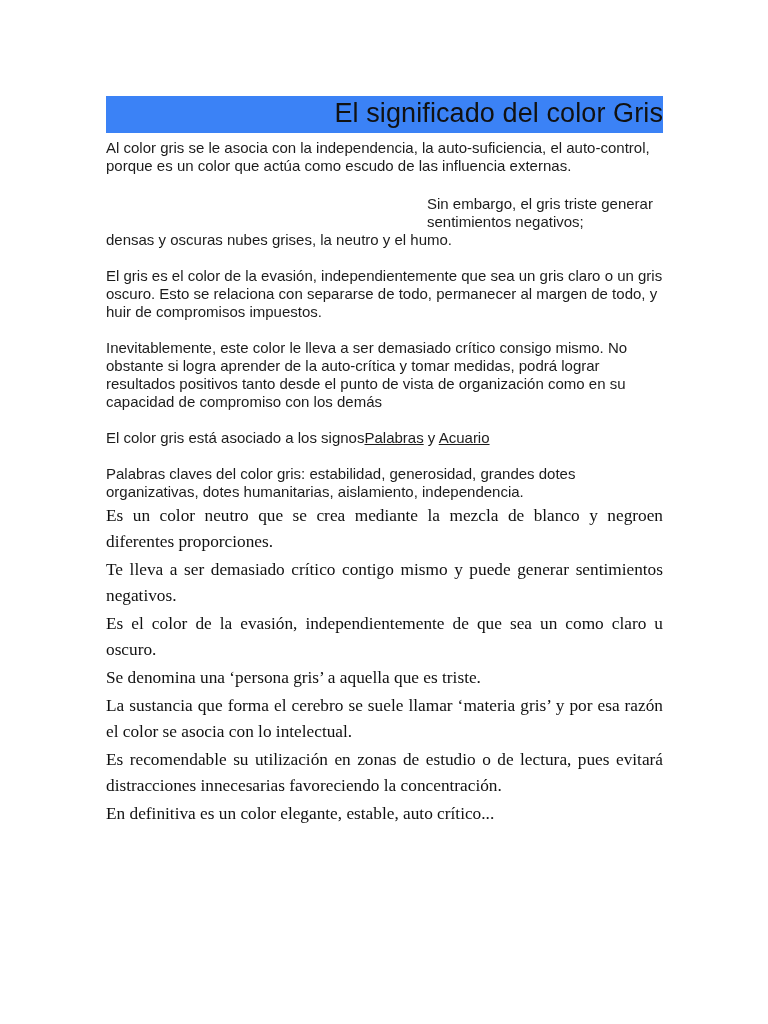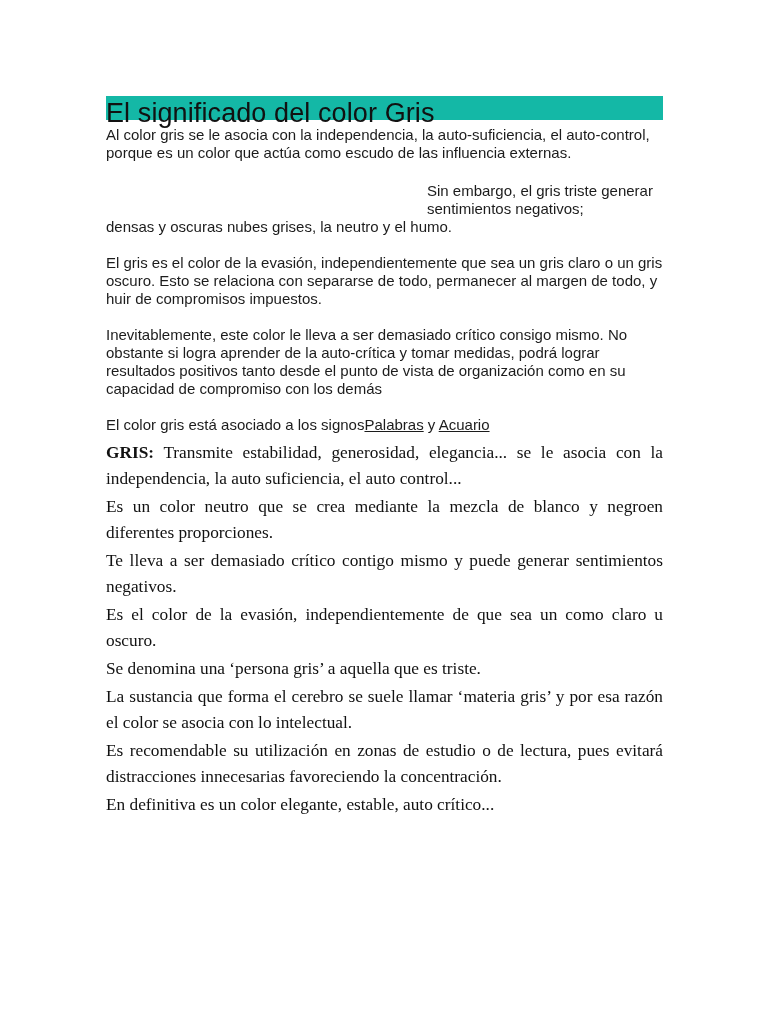--- a/index.html
+++ b/index.html
@@ -14,23 +14,23 @@
       overflow: hidden;
       color: #1a1a1a;
     }
     .page {
       position: absolute;
       left: 106px;
       top: 96px;
       width: 557px;
     }
     .title-bar {
-      background: #14b8a6;
-      height: 24px;
-      text-align: left;
+      background: #3b82f6;
+      height: 37px;
+      text-align: right;
       font-family: "Liberation Sans", sans-serif;
       font-size: 27px;
       line-height: 35px;
       color: #111;
       letter-spacing: 0.1px;
     }
     .sans {
       font-family: "Liberation Sans", sans-serif;
       font-size: 15px;
       line-height: 18px;
@@ -74,22 +74,22 @@
 
   <p class="sans p2">Sin embargo, el gris triste generar sentimientos negativos;</p>
   <p class="sans p2b">densas y oscuras nubes grises, la neutro y el humo.</p>
 
   <p class="sans p3">El gris es el color de la evasión, independientemente que sea un gris claro o un gris oscuro. Esto se relaciona con separarse de todo, permanecer al margen de todo, y huir de compromisos impuestos.</p>
 
   <p class="sans p4">Inevitablemente, este color le lleva a ser demasiado crítico consigo mismo. No obstante si logra aprender de la auto-crítica y tomar medidas, podrá lograr resultados positivos tanto desde el punto de vista de organización como en su capacidad de compromiso con los demás</p>
 
   <p class="sans p6"><span>El color gris está asociado a los signos</span><a href="#">Palabras</a><span> y </span><a href="#">Acuario</a></p>
 
+  <p class="sans p5">Palabras claves del color gris: estabilidad, generosidad, grandes dotes organizativas, dotes humanitarias, aislamiento, independencia.</p>
 
-  <p class="serif s1"><b>GRIS:</b><span> Transmite estabilidad, generosidad, elegancia... se le asocia con la independencia, la auto suficiencia, el auto control...</span></p>
 
   <p class="serif s3">Es un color neutro que se crea mediante la mezcla de blanco y negroen diferentes proporciones.</p>
   <p class="serif s4">Te lleva a ser demasiado crítico contigo mismo y puede generar sentimientos negativos.</p>
   <p class="serif s5">Es el color de la evasión, independientemente de que sea un como claro u oscuro.</p>
   <p class="serif s6">Se denomina una ‘persona gris’ a aquella que es triste.</p>
   <p class="serif s7">La sustancia que forma el cerebro se suele llamar ‘materia gris’ y por esa razón el color se asocia con lo intelectual.</p>
   <p class="serif s8">Es recomendable su utilización en zonas de estudio o de lectura, pues evitará distracciones innecesarias favoreciendo la concentración.</p>
   <p class="serif s9">En definitiva es un color elegante, estable, auto crítico...</p>
 </div>
 

